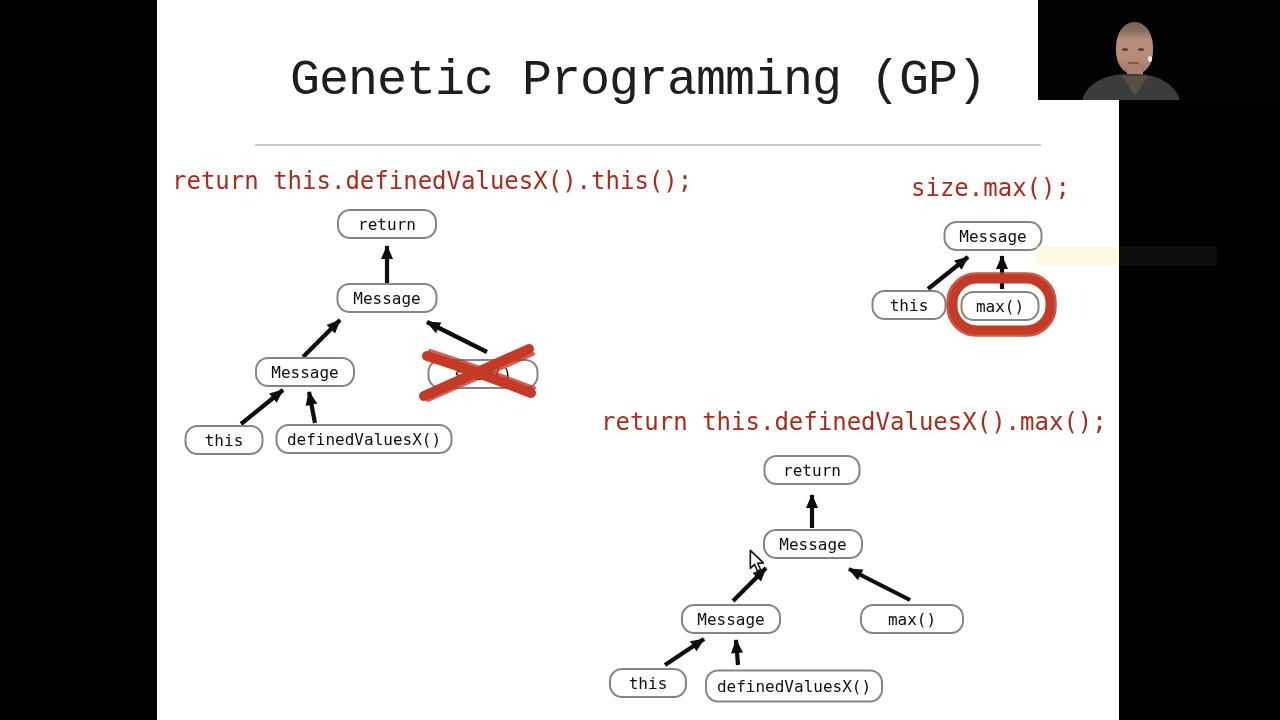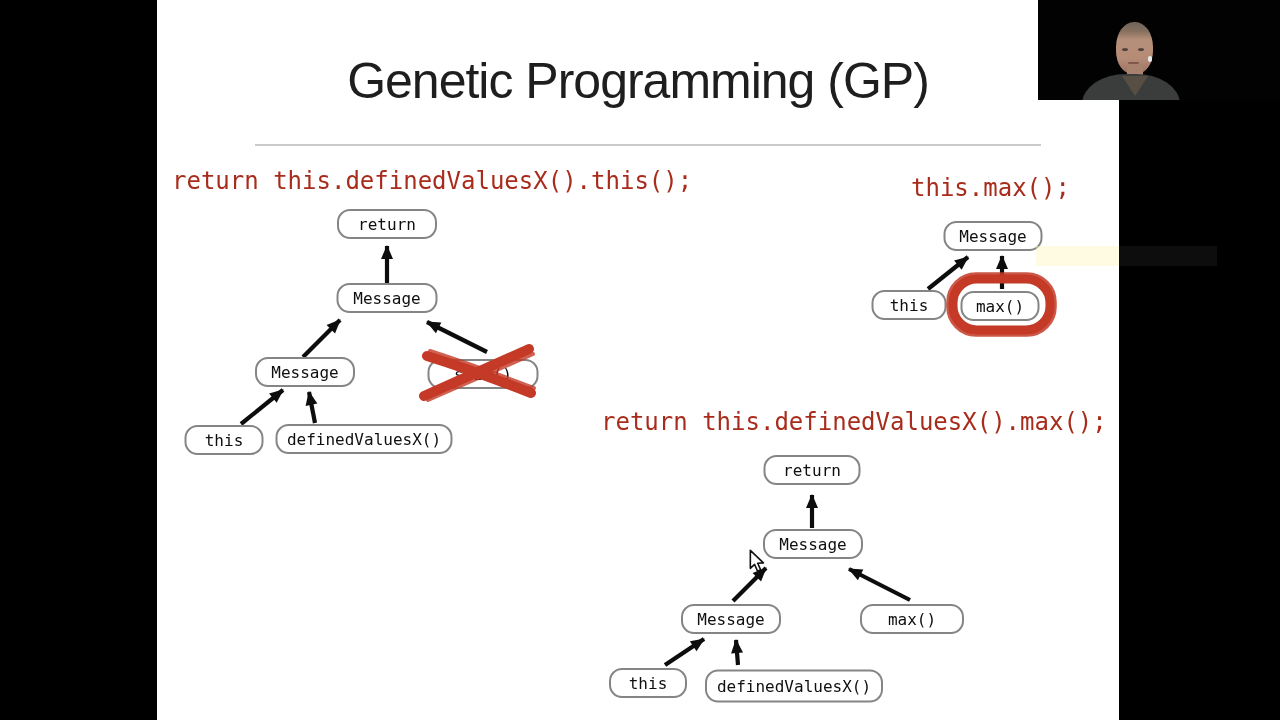--- a/index.html
+++ b/index.html
@@ -4,21 +4,21 @@
 <style>
   html,body{margin:0;padding:0;background:#000;}
   .stage{position:relative;width:1280px;height:720px;overflow:hidden;background:#fff;
          font-family:"Liberation Sans",sans-serif;}
   .bar{position:absolute;top:0;height:720px;background:#000;z-index:30;}
   .bar.left{left:0;width:157px;}
   .bar.right{left:1119px;width:161px;}
   .slide{position:absolute;left:157px;top:0;width:962px;height:720px;background:#ffffff;z-index:1;}
 
   .title{position:absolute;left:157px;top:52px;width:962px;text-align:center;
-         font-size:50px;letter-spacing:-1px;color:#1e1e1e;z-index:5;}
+         font-size:50px;letter-spacing:-1px;color:#1e1e1e;z-index:5;font-family:Liberation Mono, monospace;}
   .divider{position:absolute;left:255px;top:144px;width:786px;height:2px;background:#cbcbcb;z-index:5;}
 
   .code{position:absolute;white-space:pre;font:24px "DejaVu Sans Mono",monospace;
         color:var(--code-red);z-index:5;}
   .code.left-snippet{left:172px;top:167px;}
   .code.tr-snippet{left:911px;top:174px;}
   .code.br-snippet{left:601px;top:408px;}
 
   .edges{position:absolute;left:0;top:0;width:1280px;height:720px;z-index:6;pointer-events:none;}
   .edge{stroke:var(--arrow-black);stroke-width:4.2;}
@@ -59,21 +59,21 @@
 <body>
 
 <div class="stage">
 
   <div class="slide"></div>
 
   <div class="title">Genetic Programming (GP)</div>
   <div class="divider"></div>
 
   <div class="code left-snippet">return this.definedValuesX().this();</div>
-  <div class="code tr-snippet">this.max();</div>
+  <div class="code tr-snippet">size.max();</div>
   <div class="code br-snippet">return this.definedValuesX().max();</div>
 
   <svg class="edges" viewBox="0 0 1280 720">
     <defs>
       <marker id="ah" viewBox="0 0 16 14" refX="14" refY="7" markerWidth="16" markerHeight="14" orient="auto" markerUnits="userSpaceOnUse">
         <path class="arrowfill" d="M1,1 L15,7 L1,13 Z"></path>
       </marker>
     </defs>
 
     <line class="edge" x1="387" y1="284" x2="387" y2="246" marker-end="url(#ah)"></line>

